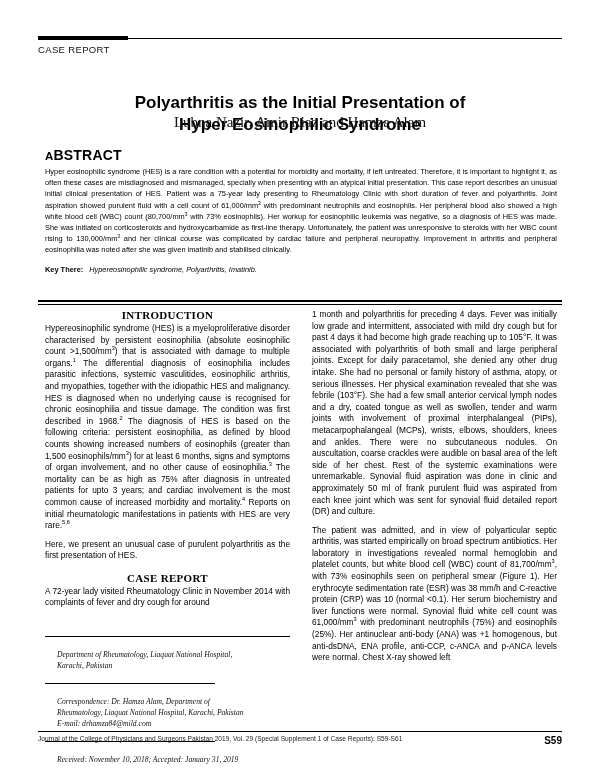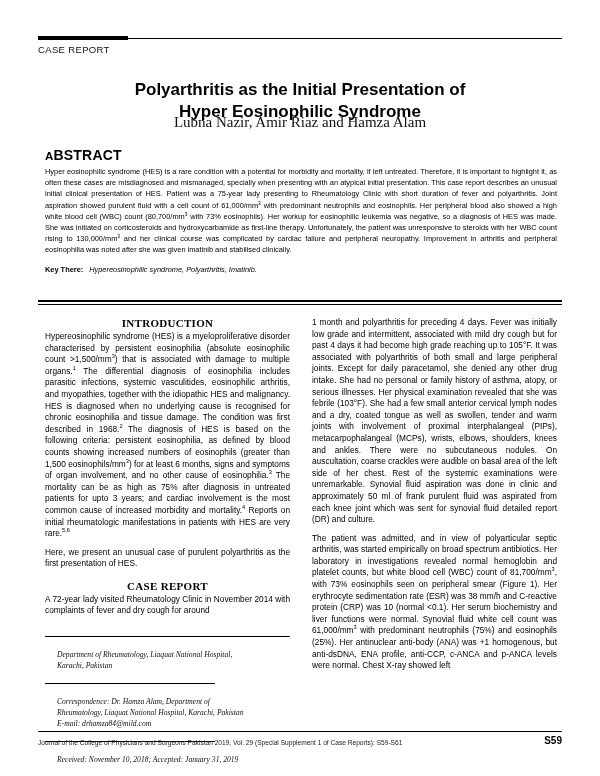--- a/index.html
+++ b/index.html
@@ -55,21 +55,21 @@
     font-size: 9.5px;
     letter-spacing: 0.35px;
     color: #111;
     margin-top: 2px;
   }
 
   
   .title {
     position: absolute;
     left: 60px;
-    top: 79px;
+    top: 92px;
     width: 480px;
     text-align: center;
     font-family: "Liberation Sans", sans-serif;
     font-weight: bold;
     font-size: 17px;
     line-height: 22px;
     color: #000;
   }
   .authors {
     position: absolute;
@@ -135,21 +135,21 @@
   
   .columns {
     position: absolute;
     left: 45px;
     top: 309px;
     width: 512px;
     height: 420px;
   }
   .col {
     position: absolute;
-    top: 8px;
+    top: 0;
     width: 245px;
   }
   .col-left { left: 0; }
   .col-right { left: 267px; }
 
   .sec-heading {
     font-family: "Liberation Serif", serif;
     font-weight: bold;
     font-size: 11px;
     text-align: center;
@@ -201,21 +201,21 @@
     top: 731px;
     width: 524px;
   }
   .footer-rule {
     border-top: 1px solid #000;
     width: 524px;
     margin-bottom: 3px;
   }
   .footer-row {
     display: flex;
-    align-items: flex-end;
+    align-items: flex-start;
     justify-content: space-between;
   }
   .footer-text {
     font-family: "Liberation Sans", sans-serif;
     font-size: 6.6px;
     color: #222;
   }
   .footer-page {
     font-family: "Liberation Sans", sans-serif;
     font-weight: bold;

